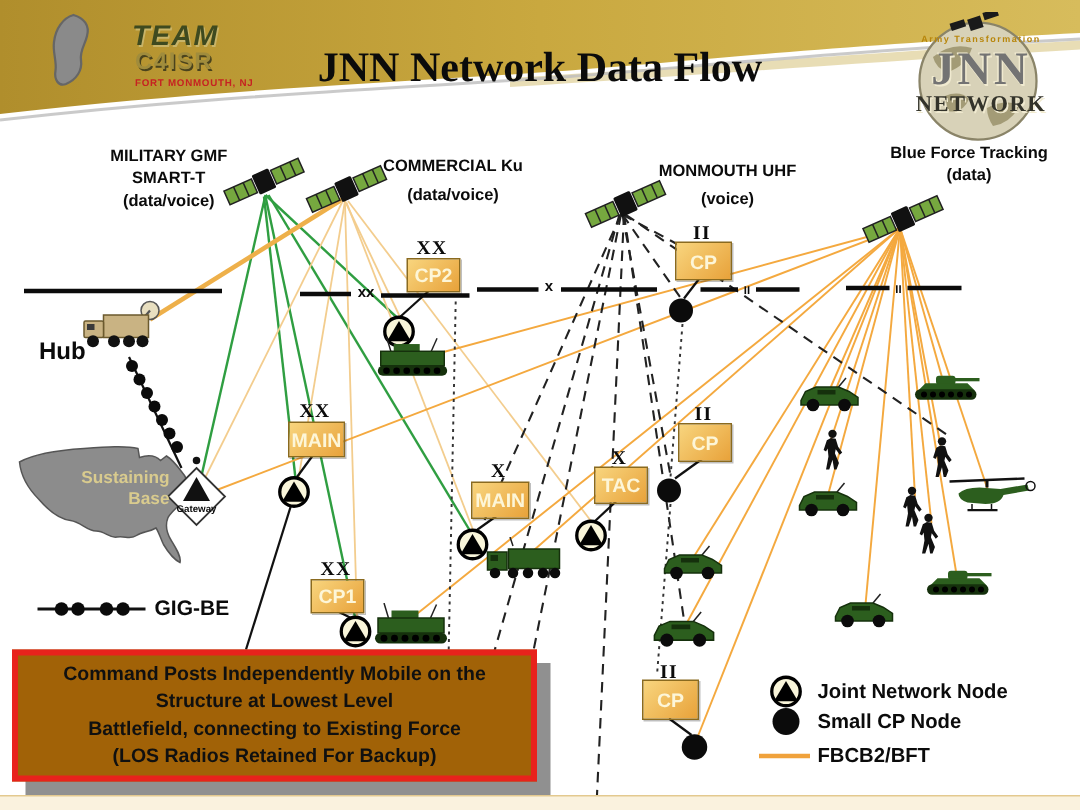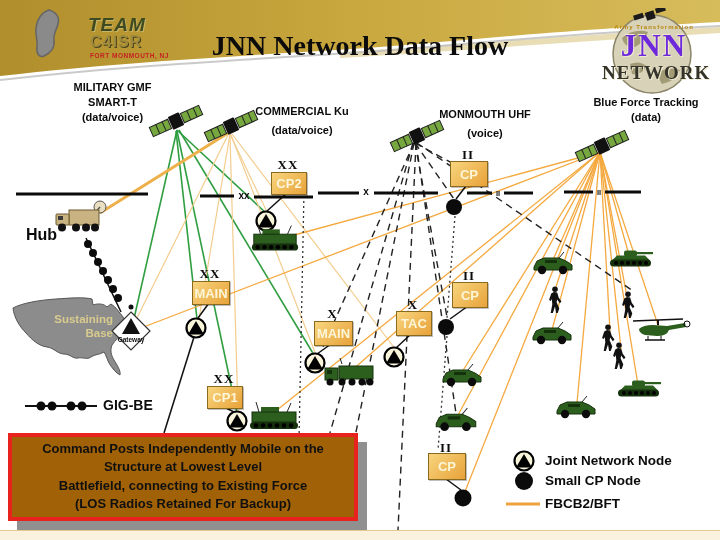--- a/index.html
+++ b/index.html
@@ -16,24 +16,24 @@
   .team-txt{left:64px;top:8px;font-weight:bold;font-style:italic;font-size:19px;color:#3E4A1F;
     letter-spacing:1px;text-shadow:1px 1px 0 #C8B468;}
   .c4isr-txt{left:66px;top:27px;font-weight:bold;font-size:16px;color:#A08C3C;
     letter-spacing:1px;text-shadow:1px 1px 0 #4a431d;}
   .fort-txt{left:66px;top:46px;font-weight:bold;font-size:6.5px;color:#C62222;letter-spacing:.5px;}
   
   #logo-right{left:592px;top:2px;width:122px;height:92px;z-index:3;}
   .jnn-tag{left:14px;top:22px;width:96px;text-align:center;font-weight:bold;font-size:6px;
     color:#B8860B;letter-spacing:1px;}
   .jnn-big{left:10px;top:26px;width:104px;text-align:center;font-family:"Liberation Serif",serif;
-    font-weight:bold;font-size:31px;color:#6d28d9;letter-spacing:2px;
+    font-weight:bold;font-size:31px;color:#737373;letter-spacing:2px;
     text-shadow:1px 1px 0 #f0ead0,-1px -1px 0 #f0ead0;}
   .jnn-sub{left:10px;top:60px;width:104px;text-align:center;font-family:"Liberation Serif",serif;
-    font-weight:bold;font-size:19px;color:#33332a;letter-spacing:1px;
+    font-weight:bold;font-size:15px;color:#33332a;letter-spacing:1px;
     text-shadow:1px 1px 0 #f0ead0;}
   
   .satlbl{z-index:4;text-align:center;font-weight:bold;font-size:11px;color:#0b0b0b;line-height:1.35;}
   .flotmark{z-index:4;font-weight:bold;color:#0b0b0b;text-align:center;}
   .ubox{z-index:5;background:linear-gradient(135deg,#F8D57E,#E8A23A);border:1px solid #8a6a1f;
     color:#FDF6D8;font-weight:bold;font-size:13px;display:flex;align-items:center;justify-content:center;
     box-shadow:1px 1px 0 rgba(0,0,0,.25);}
   .udes{z-index:5;font-family:"Liberation Serif",serif;font-weight:bold;font-size:13px;color:#0b0b0b;
     text-align:center;letter-spacing:1px;line-height:1;}
   .icon{z-index:4;}
@@ -300,21 +300,21 @@
           <line x1="8" y1="12" x2="8" y2="22" stroke="#222"></line>
           <line x1="15" y1="12" x2="15" y2="22" stroke="#222"></line>
       <rect x="35" y="12" width="20" height="10" fill="#76A83F" stroke="#222"></rect>
           <line x1="42" y1="12" x2="42" y2="22" stroke="#222"></line>
           <line x1="49" y1="12" x2="49" y2="22" stroke="#222"></line>
       <rect x="22" y="10" width="12" height="14" rx="1" fill="#111"></rect>
         </g>
       </svg>
   </div>
 
-  <div class="abs satlbl" style="left:40px;top:80px;width:145px">
+  <div class="abs satlbl" style="left:40px;top:97px;width:145px">
     <div>MILITARY GMF</div>
       <div>SMART-T</div>
       <div>(data/voice)</div>
   </div>
   <div class="abs satlbl" style="left:243px;top:104px;width:118px">
     <div>COMMERCIAL Ku</div>
       <div style="margin-top:4px">(data/voice)</div>
   </div>
   <div class="abs satlbl" style="left:433px;top:107px;width:104px">
     <div>MONMOUTH UHF</div>

